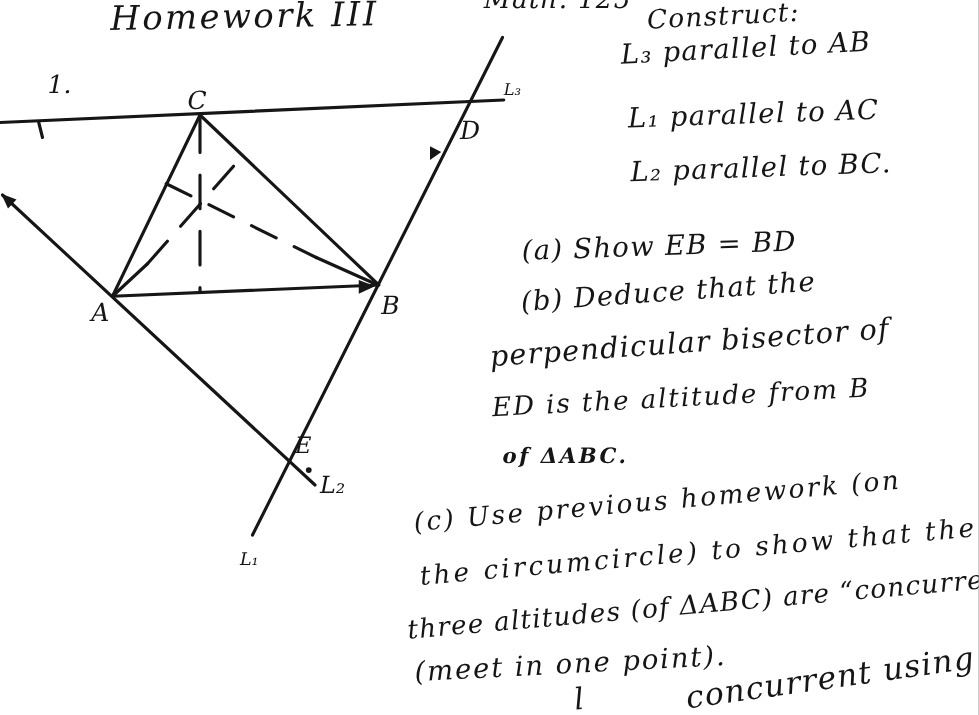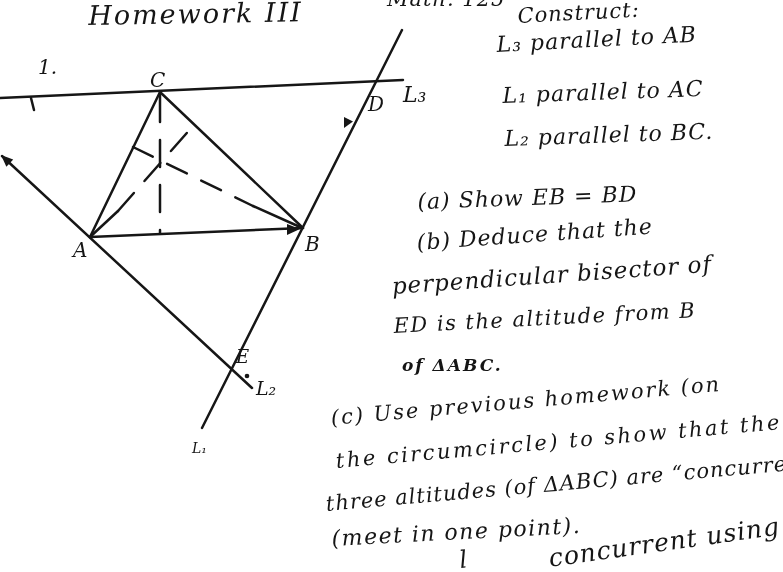--- a/index.html
+++ b/index.html
@@ -36,21 +36,21 @@
   
   .lbl { position:absolute; font-size:20px; font-style:italic; }
   .lbl-1  { left:38px;  top:55px; }
   .lbl-A  { left:73px;  top:238px; }
   .lbl-B  { left:305px; top:232px; }
   .lbl-C  { left:150px; top:68px; }
   .lbl-D  { left:368px; top:92px; }
   .lbl-E  { left:236px; top:346px; font-size:18px; }
   .lbl-L1 { left:192px; top:440px; font-size:14px; }
   .lbl-L2 { left:256px; top:377px; font-size:19px; }
-  .lbl-L3 { left:403px; top:65px;  font-size:22px;margin-top:17px; }
+  .lbl-L3 { left:403px; top:65px;  font-size:13px; }
 </style>
 </head>
 <body>
 
 <div class="page">
 
   <svg class="diagram-svg" width="440" height="480" viewBox="0 0 440 480">
 
     <line x1="0" y1="98" x2="403" y2="80"></line>
     <line x1="31" y1="98" x2="34" y2="110" stroke-width="2"></line>

